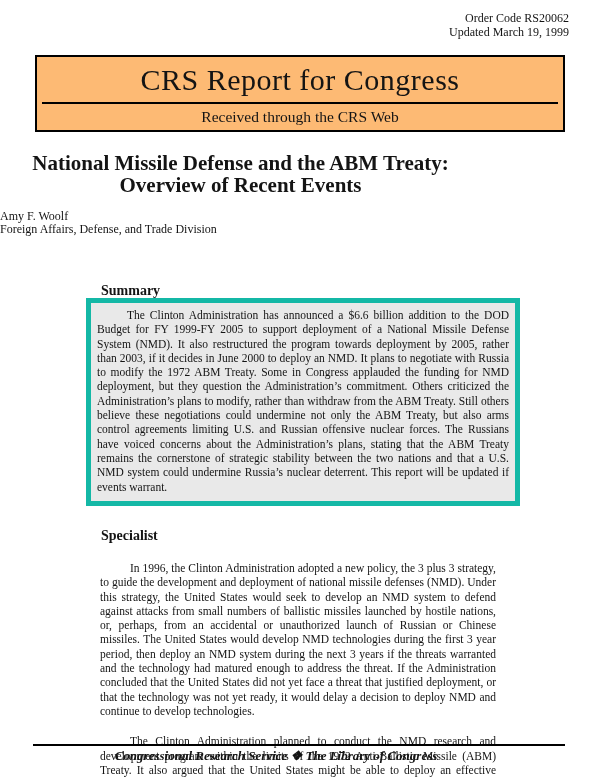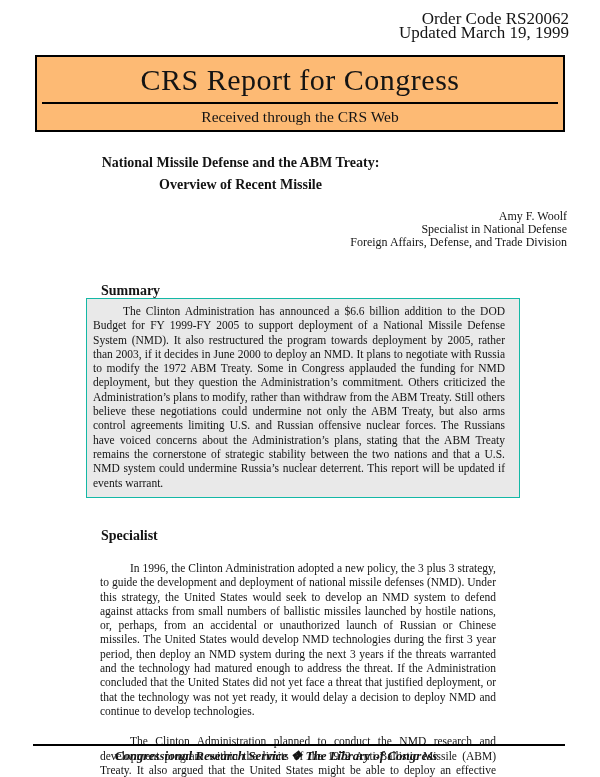--- a/index.html
+++ b/index.html
@@ -10,21 +10,21 @@
     font-family: "Liberation Serif", "DejaVu Serif", serif;
     position: relative;
     overflow: hidden;
   }
   .page { position: absolute; inset: 0; }
 
   
   .order-block {
     position: absolute; top: 12px; right: 31px;
     text-align: right;
-    font-size: 17px; line-height: 13.5px; margin-left: 23px;
+    font-size: 12px; line-height: 13.5px; margin-left: 23px;
   }
 
   
   .masthead {
     position: absolute; left: 35px; top: 55px;
     width: 526px;
     border: 2px solid #000;
     text-align: center;
     background: #fdba74;
   }
@@ -34,43 +34,43 @@
     letter-spacing: 0.5px;
     white-space: nowrap;
   }
   .m-rule { height: 2px; background: #000; margin: 4px 5px 0 5px; }
   .m-sub { font-size: 15.5px; line-height: 21px; padding: 2px 0 3px 0; }
 
   
   .doc-title {
     position: absolute; top: 152px; left: 0; width: 481px;
     text-align: center;
-    font-weight: bold; font-size: 14px; line-height: 22px;
+    font-weight: bold; font-size: 21px; line-height: 22px;
   }
   .author {
     position: absolute; top: 210px; left: 0; width: 521px;
-    text-align: right;
-    font-size: 12px; line-height: 13.2px; margin-left: 46px;
+    text-align: left;
+    font-size: 12px; line-height: 13.2px;
   }
 
   
   .sec-heading {
     position: absolute; left: 84px;
     margin: 17px;
     font-size: 14px; font-weight: bold;
   }
   .h-summary { top: 266px; }
   .h-background { top: 511px; }
 
   
   .summary-box {
     position: absolute; top: 298px; left: 86px;
     width: 412px;
-    border: 1px solid #14b8a6;
-    padding: 5px 14px 7px 6px;
+    border: 5px solid #14b8a6;
+    padding: 5px 6px 7px 6px;
     font-size: 11.5px; line-height: 14.3px;
     text-align: justify;
   }
   .summary-box p { margin: 0; text-indent: 30px; }
 
   
   .body-flow {
     position: absolute; top: 545px; left: 84px;
     width: 428px;
     font-size: 11.5px; line-height: 14.3px;
@@ -102,26 +102,25 @@
   </div>
 
   <div class="masthead">
     <div class="m-title">CRS Report for Congress</div>
     <div class="m-rule"></div>
     <div class="m-sub">Received through the CRS Web</div>
   </div>
 
   <div class="doc-title">
     <div>National Missile Defense and the ABM Treaty:</div>
-    <div>Overview of Recent Missile</div>
+    <div>Overview of Recent Events</div>
   </div>
 
   <div class="author">
     <div>Amy F. Woolf</div>
-    <div>Specialist in National Defense</div>
     <div>Foreign Affairs, Defense, and Trade Division</div>
   </div>
 
   <h2 class="sec-heading h-summary">Summary</h2>
 
   <div class="summary-box" style="background: rgb(233, 233, 233);">
     <p>The Clinton Administration has announced a $6.6 billion addition to the DOD Budget for FY 1999-FY 2005 to support deployment of a National Missile Defense System (NMD).  It also restructured the program towards deployment by 2005, rather than 2003, if it decides in June 2000 to deploy an NMD. It plans to negotiate with Russia to modify the 1972 ABM Treaty.  Some in Congress applauded the funding for NMD deployment, but they question the Administration’s commitment.  Others criticized the Administration’s plans to modify, rather than withdraw from the ABM Treaty.  Still others believe these negotiations could undermine not only the ABM Treaty, but also arms control agreements limiting U.S. and Russian offensive nuclear forces.  The Russians have voiced concerns about the Administration’s plans, stating that the ABM Treaty remains the cornerstone of strategic stability between the two nations and that a U.S. NMD system could undermine Russia’s nuclear deterrent.  This report will be updated if events warrant.</p>
   </div>
 
   <h2 class="sec-heading h-background">Specialist</h2>

